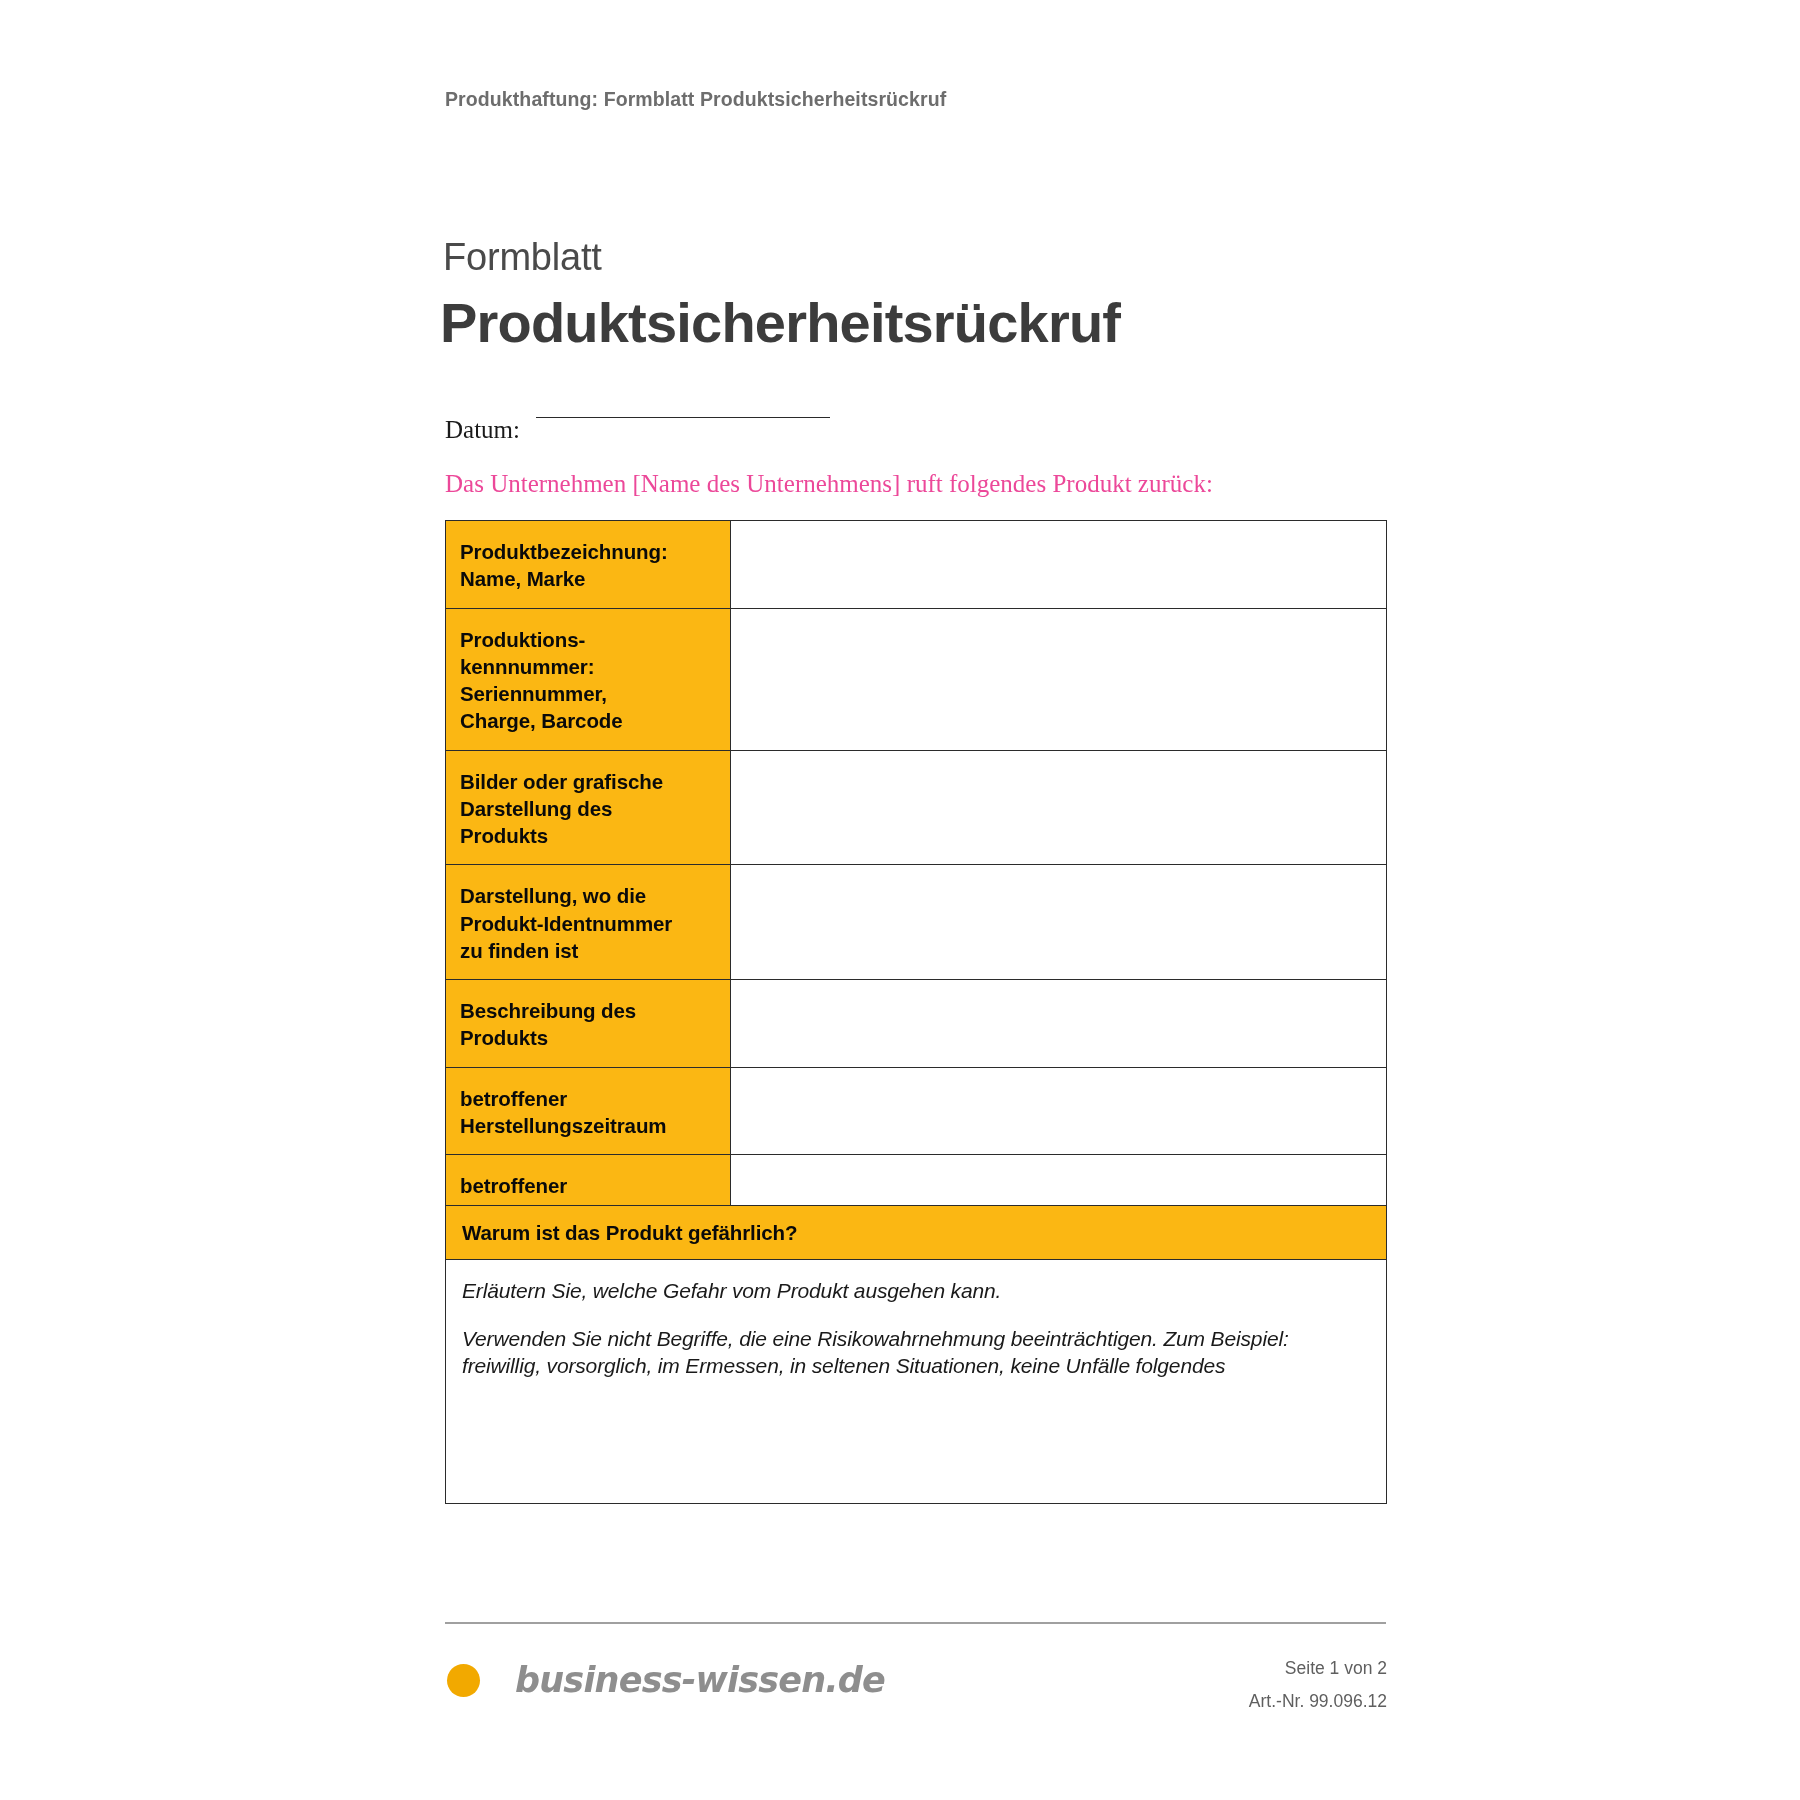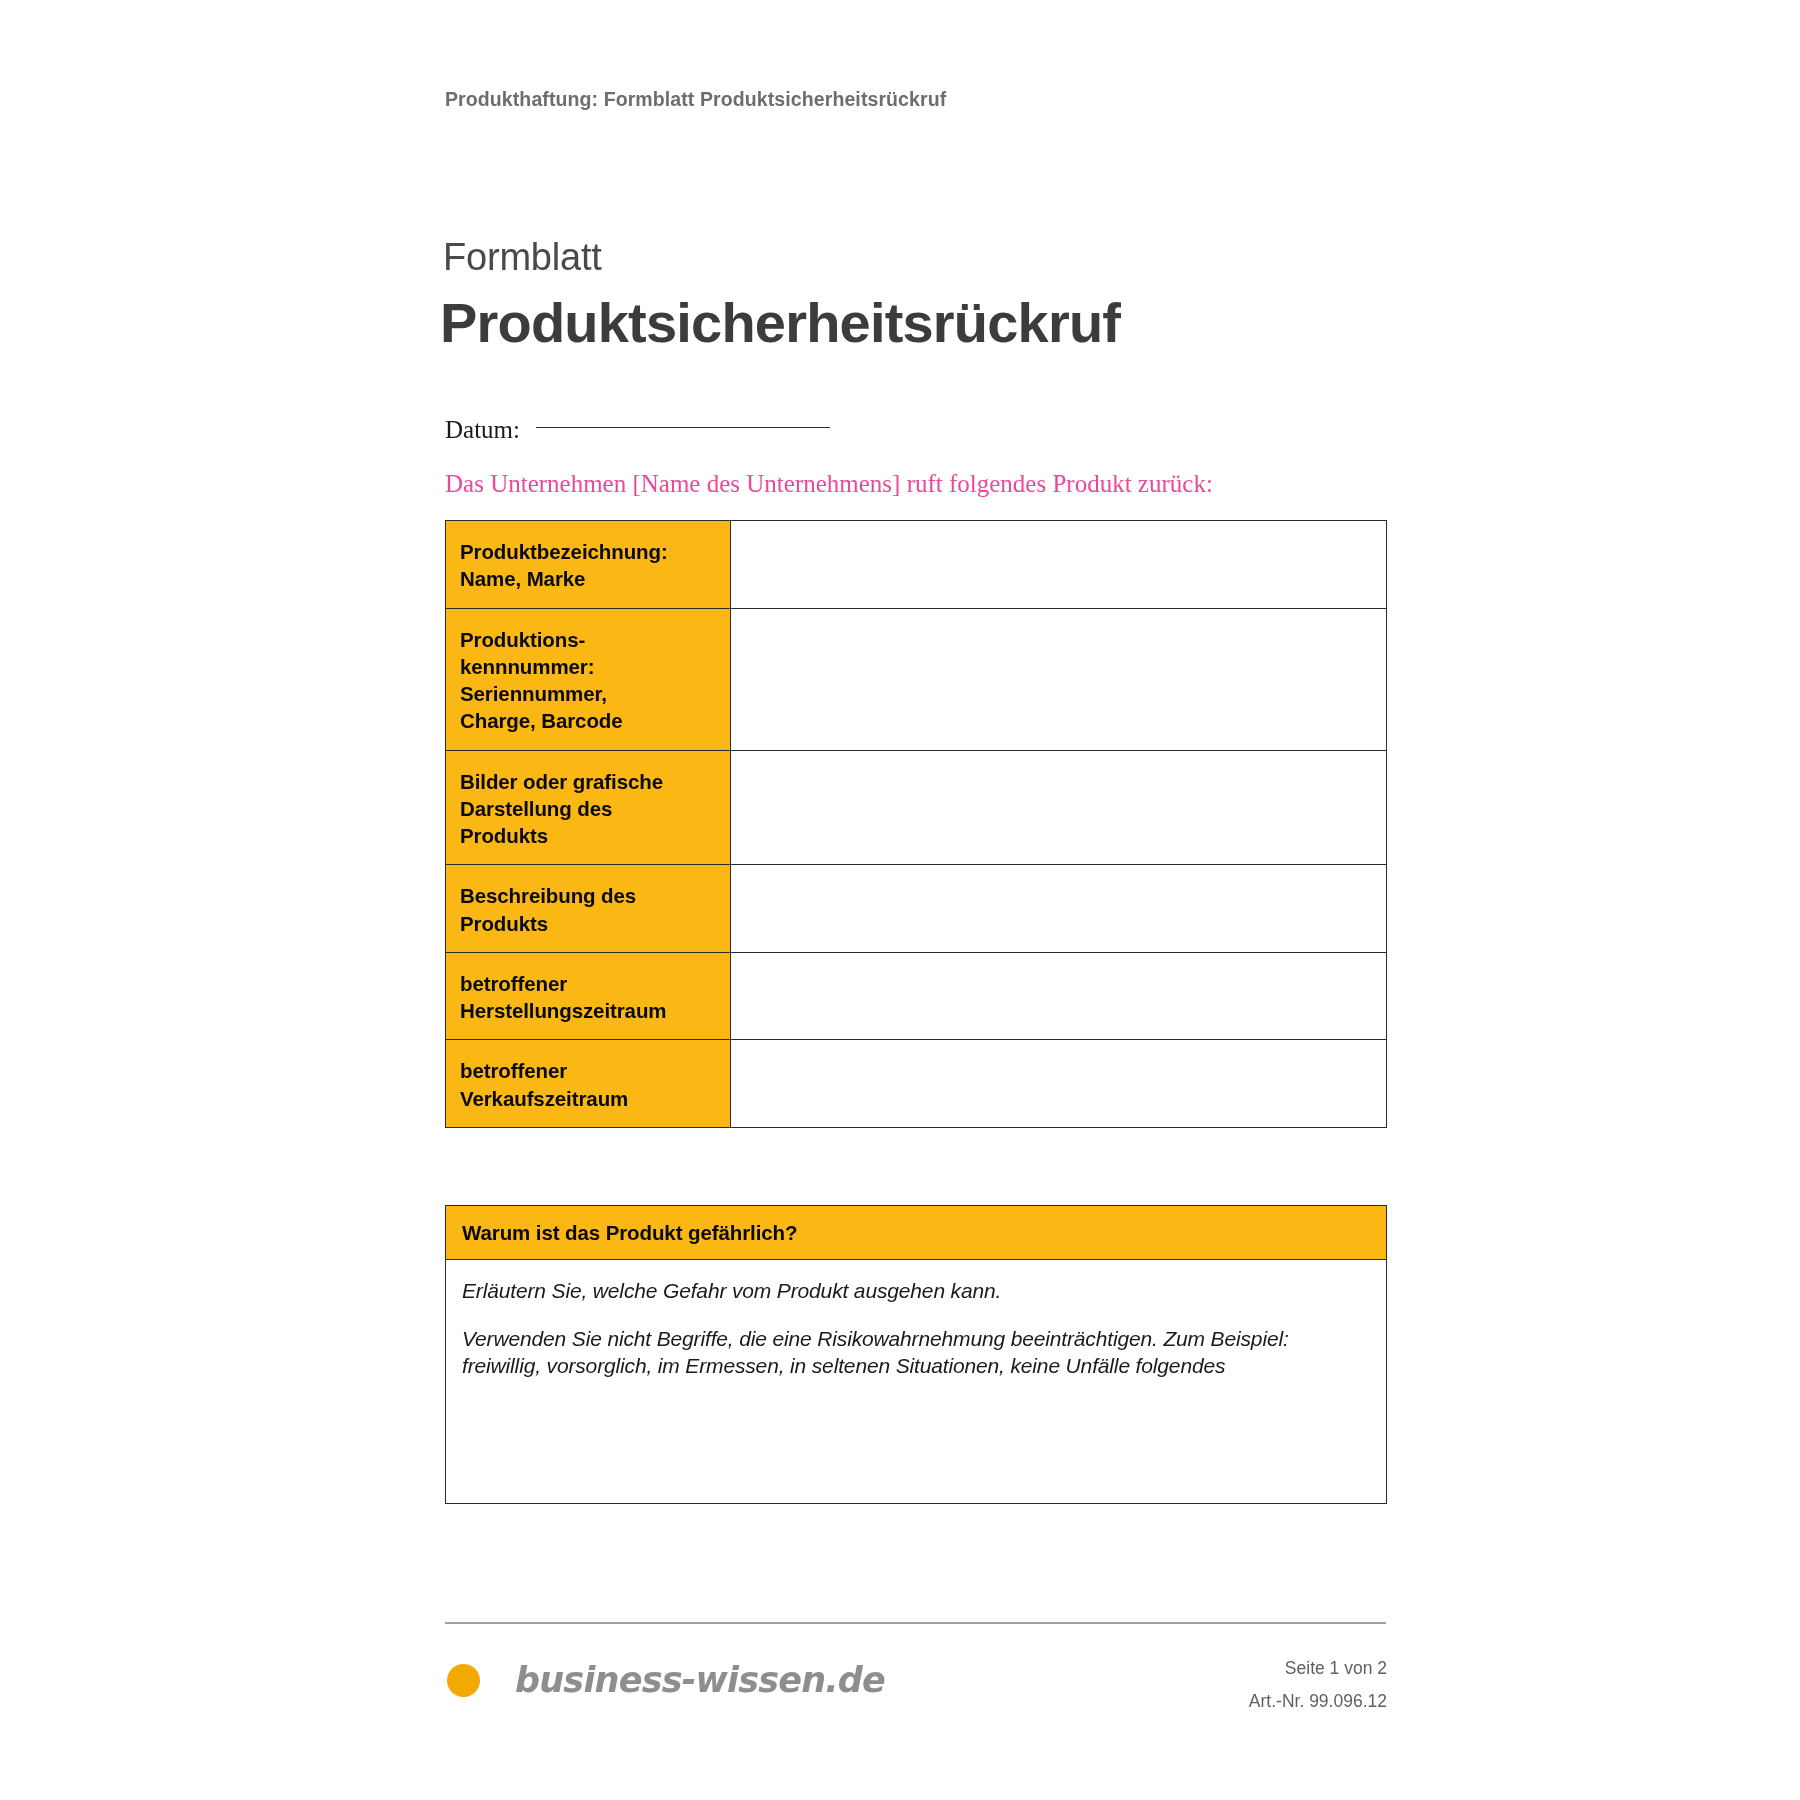--- a/index.html
+++ b/index.html
@@ -58,21 +58,21 @@
     letter-spacing: -0.8px;
     white-space: nowrap;
   }
 
   
   .date-row {
     position: absolute;
     left: 445px;
     top: 417px;
     display: flex;
-    align-items: center;
+    align-items: flex-start;
     font-family: "Liberation Serif", serif;
     font-size: 25px;
     color: #1a1a1a;
   }
   .date-label { white-space: nowrap; line-height: 1; }
   .date-rule {
     width: 294px;
     height: 0;
     border-bottom: 1.6px solid #2a2a2a;
     margin-left: 16px;
@@ -226,20 +226,24 @@
         </tr>
         <tr>
           <td class="label-cell">Produktions-<br>kennnummer:<br>Seriennummer,<br>Charge, Barcode</td>
           <td class="value-cell"></td>
         </tr>
         <tr>
           <td class="label-cell">Bilder oder grafische<br>Darstellung des<br>Produkts</td>
           <td class="value-cell"></td>
         </tr>
         <tr>
+          <td class="label-cell">Darstellung, wo die<br>Produkt-Identnummer<br>zu finden ist</td>
+          <td class="value-cell"></td>
+        </tr>
+        <tr>
           <td class="label-cell">Beschreibung des<br>Produkts</td>
           <td class="value-cell"></td>
         </tr>
         <tr>
           <td class="label-cell">betroffener<br>Herstellungszeitraum</td>
           <td class="value-cell"></td>
         </tr>
         <tr>
           <td class="label-cell">betroffener<br>Verkaufszeitraum</td>
           <td class="value-cell"></td>

